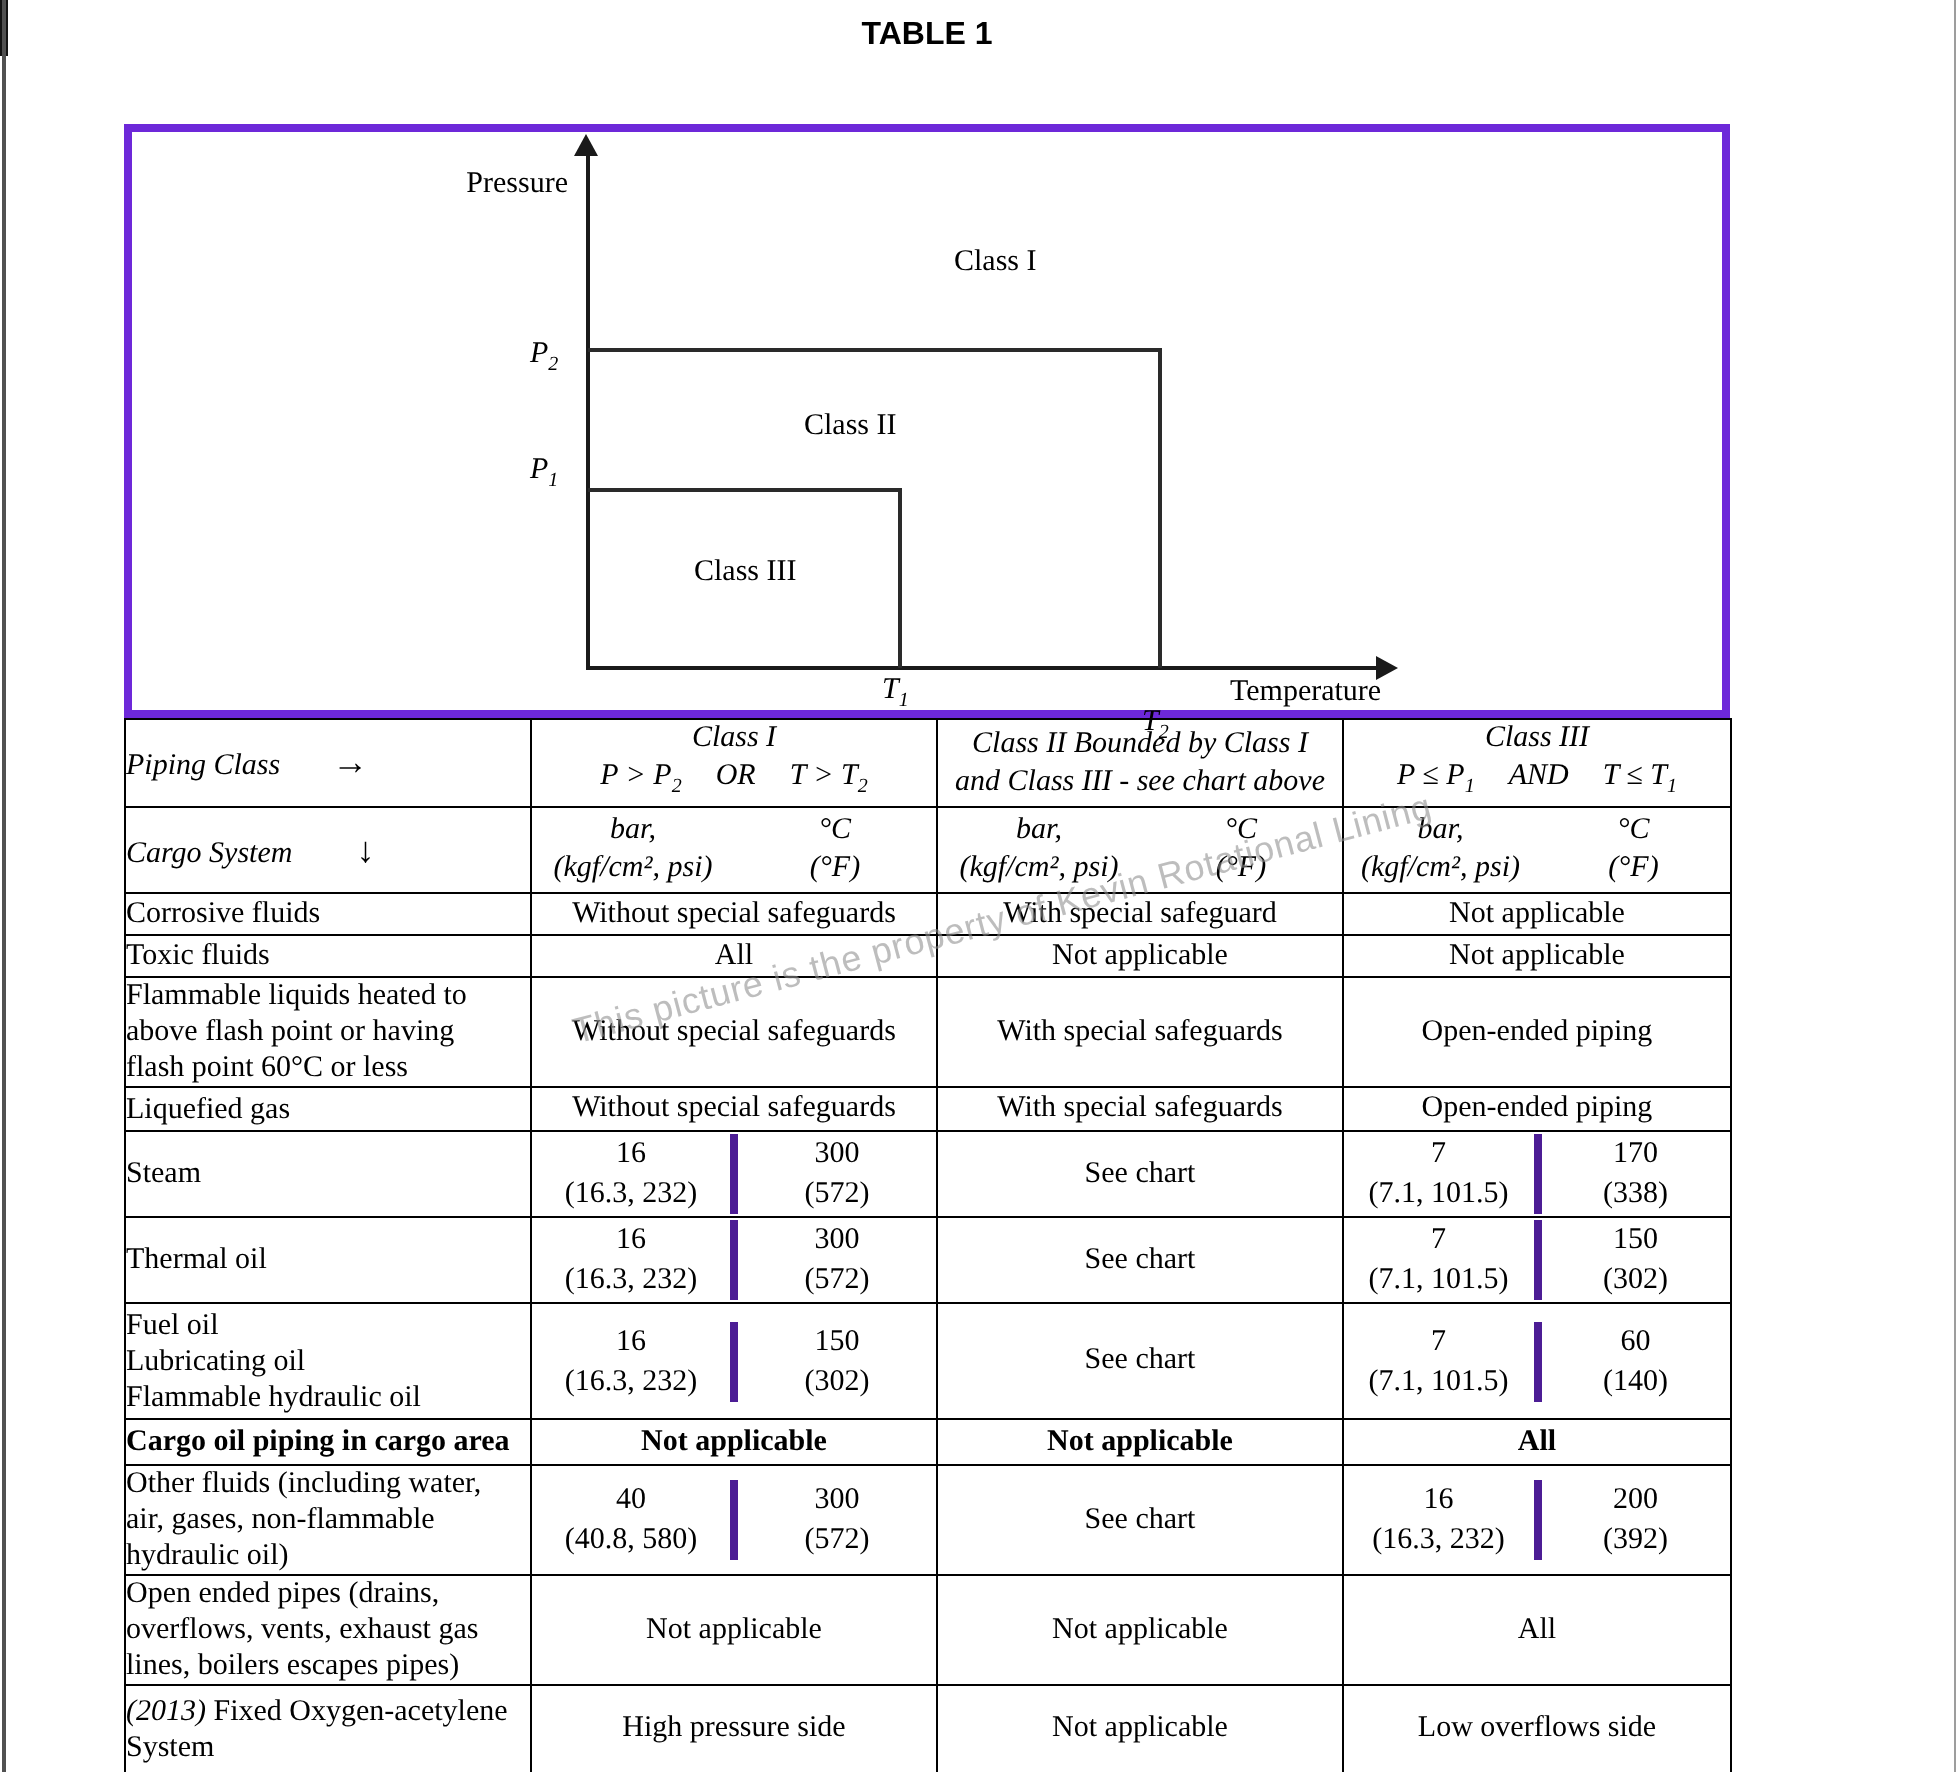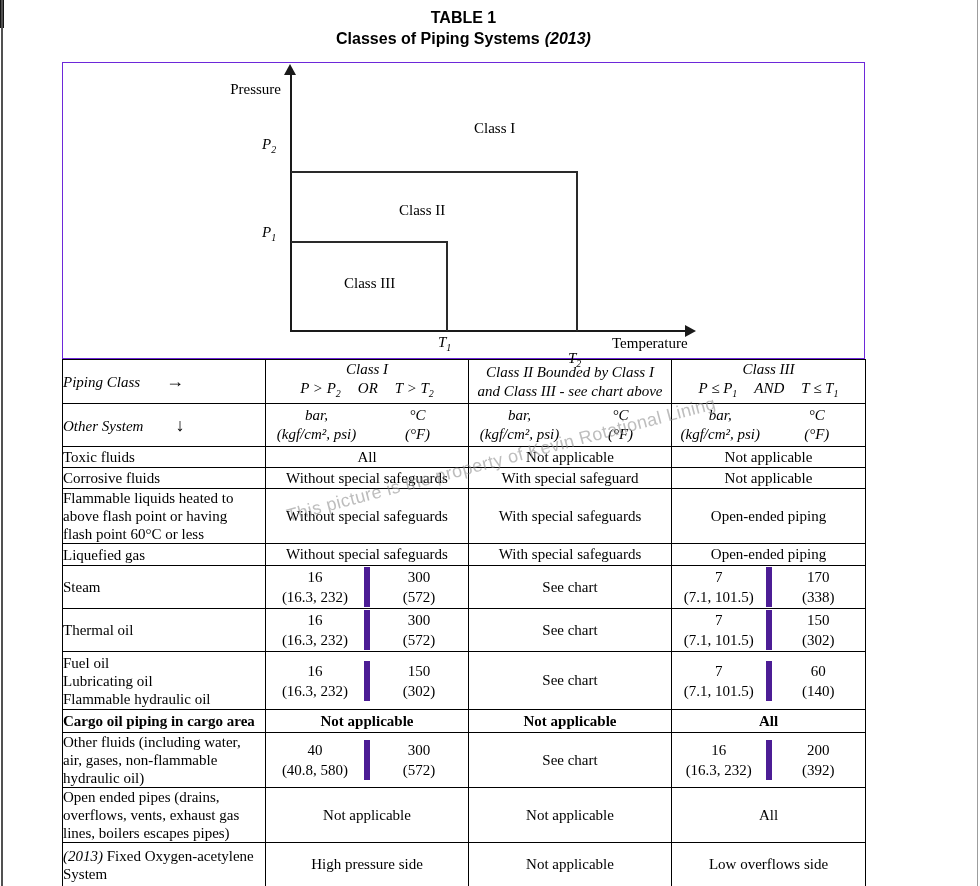--- a/index.html
+++ b/index.html
@@ -14,39 +14,39 @@
   .title-block {
     position:absolute; left:62px; top:7px; width:803px; text-align:center;
     font-family:"Liberation Sans","DejaVu Sans",sans-serif; font-weight:bold;
     font-size:16px; line-height:21px;
   }
   .title-block .year { margin-left:5px; }
 
   
   .chart-box {
     position:absolute; left:62px; top:62px; width:803px; height:297px;
-    border:1px solid #6d28d9; box-sizing:border-box;
+    border:4px solid #6d28d9; box-sizing:border-box;
   }
   .chart-box .abs { position:absolute; }
   .axis-y   { left:227px; top:8px;   width:2px;   height:260px; background:#1a1a1a; }
   .axis-x   { left:227px; top:267px; width:398px; height:2px;   background:#1a1a1a; }
   .arrow-up    { left:221px; top:1px;  width:0; height:0; border-left:6px solid transparent; border-right:6px solid transparent; border-bottom:11px solid #1a1a1a; }
   .arrow-right { left:622px; top:262px; width:0; height:0; border-top:6px solid transparent; border-bottom:6px solid transparent; border-left:11px solid #1a1a1a; }
   .line-p2 { left:228px; top:108px; width:286px;  height:1.5px; background:#2a2a2a; }
   .line-p1 { left:228px; top:178px; width:156px;  height:1.5px; background:#2a2a2a; }
   .line-t1 { left:383px; top:178px; width:1.5px;  height:90px;  background:#2a2a2a; }
   .line-t2 { left:513px; top:108px; width:1.5px;  height:160px; background:#2a2a2a; }
   .lbl { font-size:15px; white-space:nowrap; }
   #lbl-pressure    { left:132px; top:18px; width:86px; text-align:right; }
   #lbl-temperature { left:549px; top:272px; }
   #lbl-class1 { left:411px; top:57px; }
   #lbl-class2 { left:336px; top:139px; }
   #lbl-class3 { left:281px; top:212px; }
   .axis-val { font-style:italic; font-size:15px; white-space:nowrap; }
-  #lbl-p2 { left:199px; top:73px; }
+  #lbl-p2 { left:199px; top:103px; }
   #lbl-p1 { left:199px; top:161px; }
   #lbl-t1 { left:375px; top:271px; }
   #lbl-t2 { left:505px; top:271px;margin-top:16px; }
   sub { font-size:10px; }
 
   
   table#piping-table {
     position:absolute; left:62px; top:359px; width:803px;
     border-collapse:collapse; table-layout:fixed; font-size:15px;border-radius:17px;
   }
@@ -59,21 +59,21 @@
   .hr2 .corner-cell .arrow { margin-left:32px; }
   .ch-title, .ch-cond { text-align:center; line-height:19px; }
   .op { margin:12px 17px; }
   .units { display:flex; }
   .units .half { flex:1; text-align:center; line-height:19px; }
   .label-cell { padding:1px 4px 1px 7px; line-height:18px; }
   .label-cell span, .label-cell i { white-space:pre-line; }
   .text-cell { text-align:center; }
   .pair { display:flex; align-items:center; justify-content:flex-start; }
   .pair .half { flex:1; text-align:center; line-height:20px; }
-  .pair .half.second { border-left:6px solid #4c1d95; }
+  .pair .half.second { border-left:4px solid #4c1d95; }
   tbody tr:nth-child(1) td { height:20px; }
   tbody tr:nth-child(2) td { height:20px; }
   tbody tr:nth-child(3) td { height:53px; }
   tbody tr:nth-child(4) td { height:21px; }
   tbody tr:nth-child(5) td { height:42px; }
   tbody tr:nth-child(6) td { height:42px; }
   tbody tr:nth-child(7) td { height:57px; }
   tbody tr:nth-child(8) td { height:22px;font-weight:bold; }
   tbody tr:nth-child(9) td { height:54px; }
   tbody tr:nth-child(10) td { height:53px; }
@@ -89,21 +89,20 @@
 </style>
 </head>
 <body>
 
 <div class="edge-left-dark"></div>
 <div class="edge-left"></div>
 <div class="edge-right"></div>
 
 <div class="title-block">
   <div>TABLE 1</div>
-  <div><span>Classes of Piping Systems</span><i class="year">(2013)</i></div>
 </div>
 
 <div class="chart-box">
   <div class="abs arrow-up"></div>
   <div class="abs axis-y"></div>
   <div class="abs axis-x"></div>
   <div class="abs arrow-right"></div>
   <div class="abs line-p2"></div>
   <div class="abs line-p1"></div>
   <div class="abs line-t1"></div>
@@ -139,21 +138,21 @@
         <div class="ch-title">Class II Bounded by Class I</div>
         <div class="ch-cond">and Class III - see chart above</div>
       </td>
       <td>
         <div class="ch-title">Class III</div>
         <div class="ch-cond"><span>P ≤ P</span><sub>1</sub><span class="op">AND</span><span>T ≤ T</span><sub>1</sub></div>
       </td>
     </tr>
     <tr class="hr2">
       <td class="corner-cell">
-        <span>Other System</span><span class="arrow">↓</span>
+        <span>Cargo System</span><span class="arrow">↓</span>
       </td>
       <td>
         <div class="units">
             <div class="half">
               <div>bar,</div>
               <div>(kgf/cm², psi)</div>
             </div>
             <div class="half">
               <div>°C</div>
               <div>(°F)</div>
@@ -181,29 +180,29 @@
             <div class="half">
               <div>°C</div>
               <div>(°F)</div>
             </div>
           </div>
       </td>
     </tr>
   </thead>
   <tbody id="table-body">
       <tr>
-        <td class="label-cell"><span>Toxic fluids</span></td>
-        <td class="text-cell"><span>All</span></td>
-        <td class="text-cell"><span>Not applicable</span></td>
-        <td class="text-cell"><span>Not applicable</span></td>
-      </tr>
-      <tr>
         <td class="label-cell"><span>Corrosive fluids</span></td>
         <td class="text-cell"><span>Without special safeguards</span></td>
         <td class="text-cell"><span>With special safeguard</span></td>
+        <td class="text-cell"><span>Not applicable</span></td>
+      </tr>
+      <tr>
+        <td class="label-cell"><span>Toxic fluids</span></td>
+        <td class="text-cell"><span>All</span></td>
+        <td class="text-cell"><span>Not applicable</span></td>
         <td class="text-cell"><span>Not applicable</span></td>
       </tr>
       <tr>
         <td class="label-cell"><span>Flammable liquids heated to
 above flash point or having
 flash point 60°C or less</span></td>
         <td class="text-cell"><span>Without special safeguards</span></td>
         <td class="text-cell"><span>With special safeguards</span></td>
         <td class="text-cell"><span>Open-ended piping</span></td>
       </tr>

